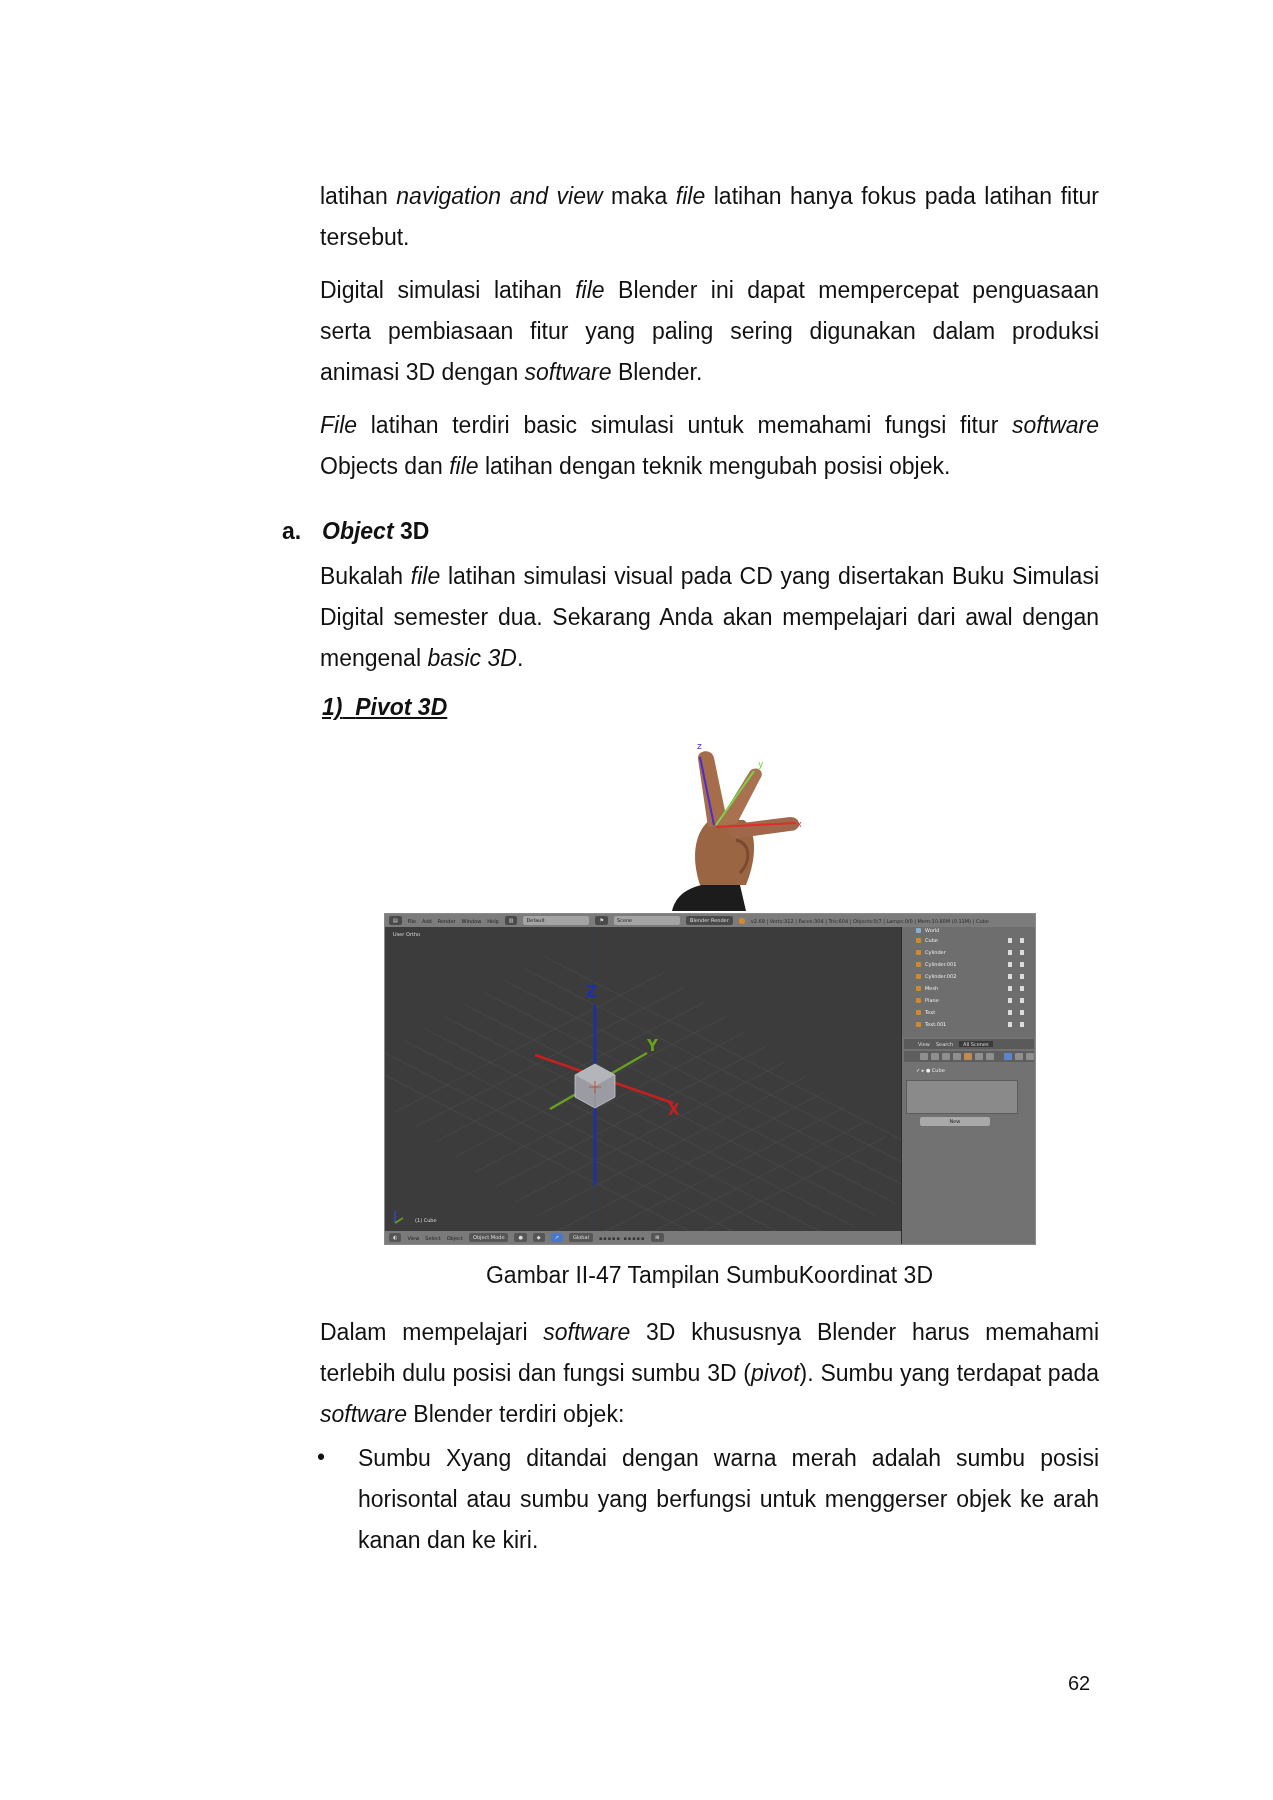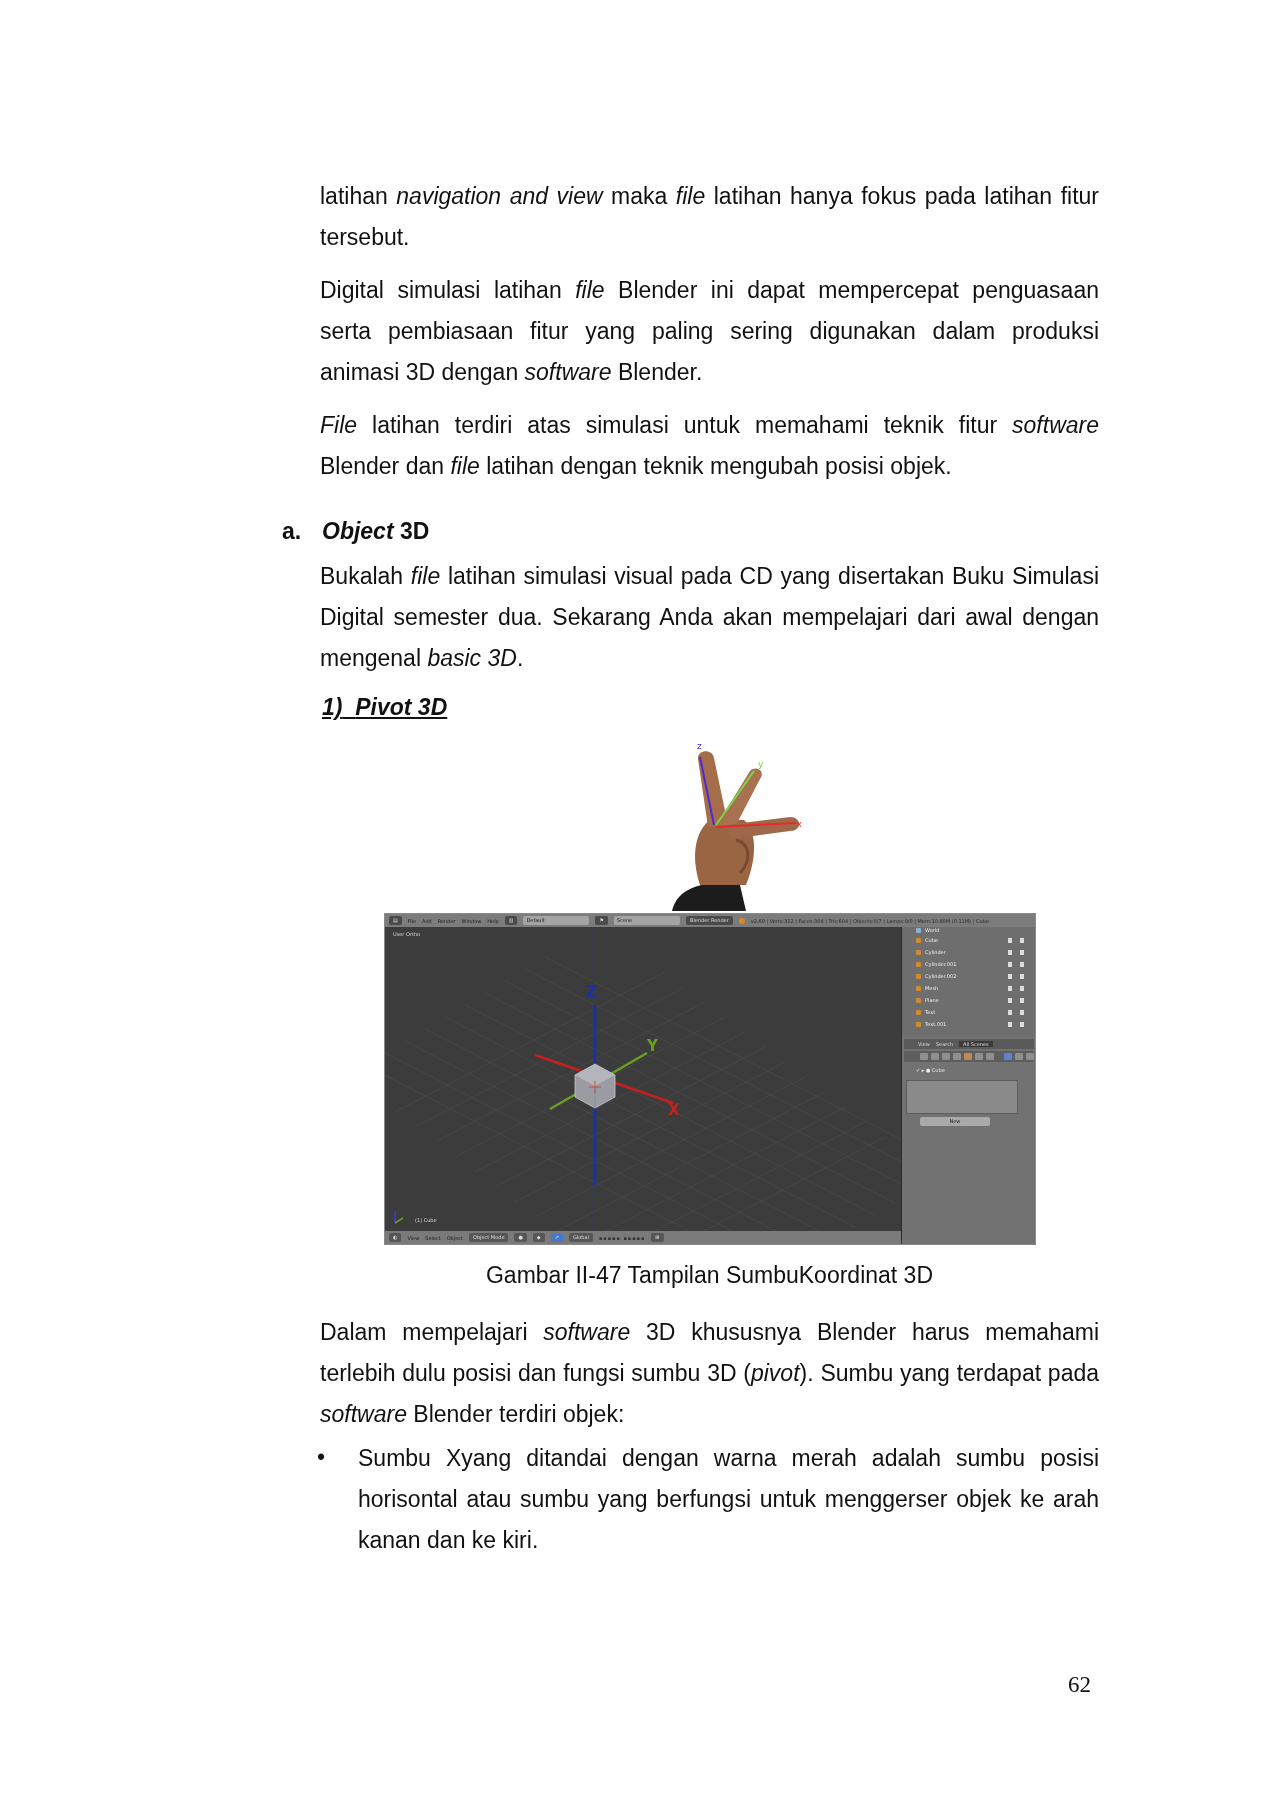--- a/index.html
+++ b/index.html
@@ -6,22 +6,22 @@
   body { width: 1273px; height: 1800px; position: relative; overflow: hidden;
          font-family: "Liberation Sans", sans-serif; color: #111; }
   .txt { position: absolute; left: 320px; width: 779px; font-size: 23px; line-height: 41px;
          text-align: justify; text-align-last: left; margin: 0; }
   .txt i { font-style: italic; margin-top: 30px; }
   .heading { position: absolute; font-size: 23px; font-weight: bold; }
   .heading i { font-style: italic; }
   .caption { position: absolute; left: 320px; width: 779px; top: 1262px; text-align: center;
              font-size: 23px; }
   .bullet-dot { position: absolute; left: 317px; font-size: 23px; }
-  .pagenum { position: absolute; left: 1068px; top: 1672px; font-family: Liberation Serif, serif;
-             font-size: 23px; text-align: center; }
+  .pagenum { position: absolute; left: 1068px; top: 1672px; font-family: Liberation Sans, sans-serif;
+             font-size: 20px; text-align: center; }
 
   
   .hand { position: absolute; left: 640px; top: 735px; width: 170px; height: 176px; }
 
   
   .blender { position: absolute; left: 384px; top: 913px; width: 650px; height: 330px;
              background: #3d3d3d; border: 1px solid #8a8a8a; overflow: hidden;
              font-family: "DejaVu Sans", sans-serif; }
   .b-top { position: absolute; left: 0; top: 0; width: 650px; height: 13px; background: #7c7c7c;
            display: flex; align-items: center; gap: 6px; padding-left: 4px; box-sizing: border-box;
@@ -56,21 +56,21 @@
   .prop-new { position: absolute; left: 18px; top: 190px; width: 70px; height: 9px; background: #a9a9a9;
               font-size: 5px; color: #222; text-align: center; line-height: 9px; border-radius: 2px; }
 </style>
 </head>
 <body>
 
 <p class="txt" style="top:176px;"><span>latihan </span><i>navigation and view</i><span> maka </span><i>file</i><span> latihan hanya  fokus pada latihan fitur tersebut.</span></p>
 
 <p class="txt" style="top:270px;"><span>Digital simulasi latihan </span><i>file</i><span> Blender ini dapat mempercepat penguasaan serta pembiasaan fitur yang paling sering digunakan dalam produksi animasi 3D dengan </span><i>software</i><span> Blender.</span></p>
 
-<p class="txt" style="top:405px;"><i>File</i><span> latihan terdiri atas simulasi untuk memahami teknik fitur </span><i>software</i><span> Blender dan </span><i>file</i><span> latihan dengan teknik mengubah posisi objek.</span></p>
+<p class="txt" style="top:405px;"><i>File</i><span> latihan terdiri basic simulasi untuk memahami fungsi fitur </span><i>software</i><span> Objects dan </span><i>file</i><span> latihan dengan teknik mengubah posisi objek.</span></p>
 
 <div class="heading" style="left:282px; top:518px;">a.</div>
 <div class="heading" style="left:322px; top:518px;"><i>Object</i><span> 3D</span></div>
 
 <p class="txt" style="top:556px;"><span>Bukalah </span><i>file</i><span> latihan simulasi visual pada CD yang disertakan Buku Simulasi Digital semester dua. Sekarang Anda akan mempelajari dari awal dengan mengenal </span><i>basic 3D</i><span>.</span></p>
 
 <div class="heading" style="left:322px; top:694px;text-decoration:underline;"><i><span>1)</span>&nbsp;&nbsp;<span>Pivot 3D</span></i></div>
 
 <div class="hand">
   <svg width="170" height="176" viewBox="0 0 170 176">

